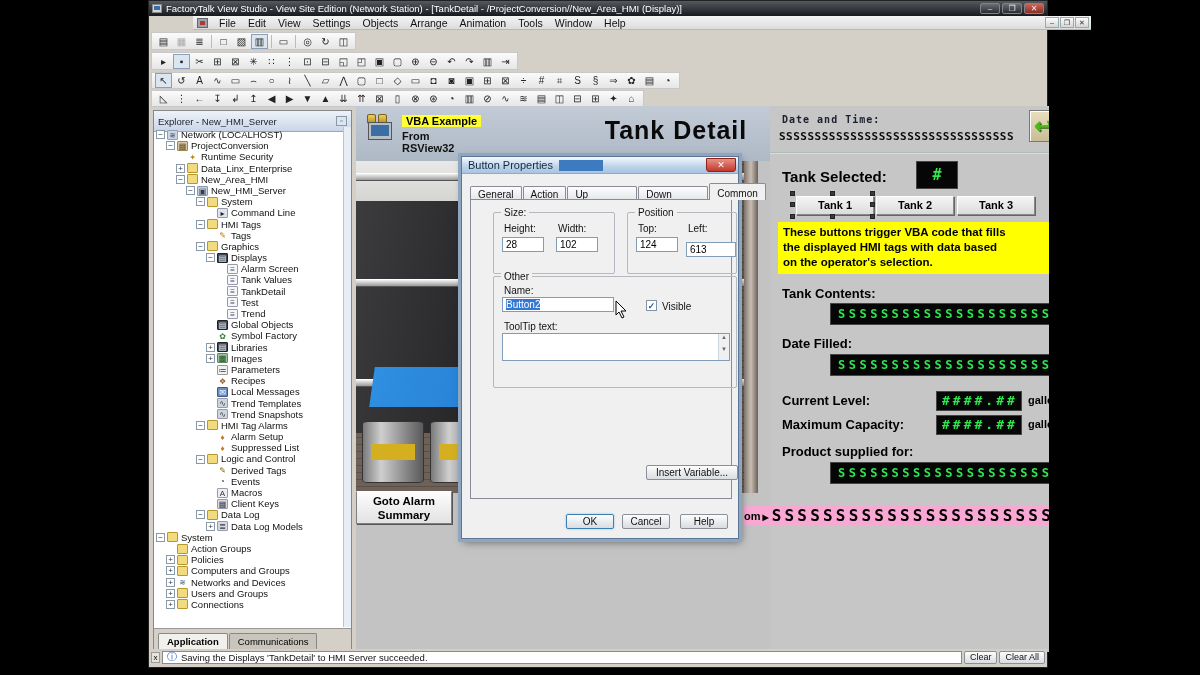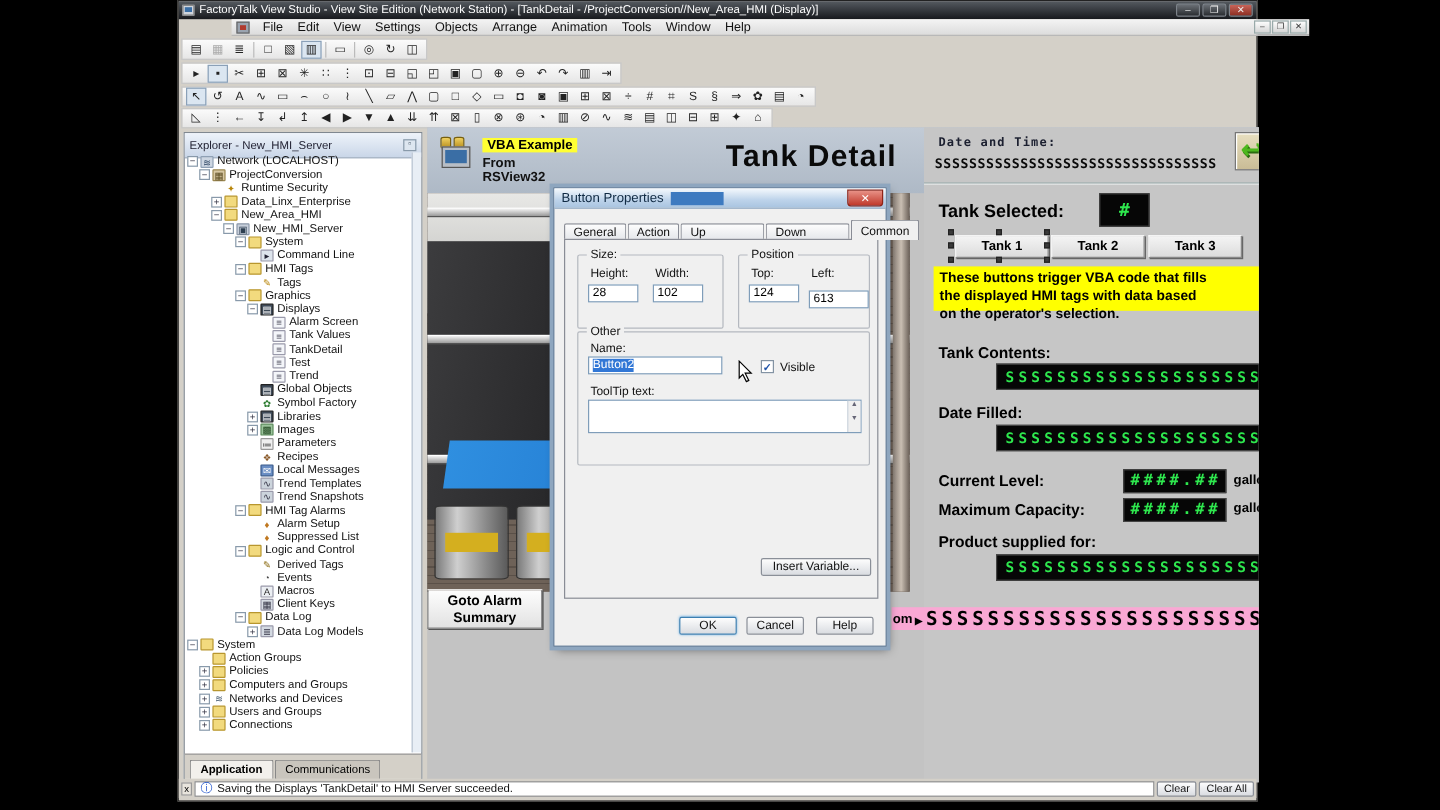--- a/index.html
+++ b/index.html
@@ -134,21 +134,21 @@
               background:linear-gradient(#9aa,#eee);}
   #tank-sel-label { position:absolute; left:12px; top:62px; font-size:15px; font-weight:bold; color:#000;}
   #tank-sel-box { position:absolute; left:146px; top:55px; width:42px; height:28px;
               background:#060606; border:1px solid #444; text-align:center; }
   #tank-sel-box span { color:#2ee84e; font-size:15px; font-weight:bold; line-height:26px;}
   .tankbtn { position:absolute; top:90px; width:78px; height:19px;
              background:linear-gradient(#f4f4f4,#dcdcdc); border:1px solid #888;
              border-top-color:#fff; border-left-color:#fff; box-shadow:1px 1px 0 #666;
              text-align:center; font-size:11px; font-weight:bold; line-height:17px; color:#000;}
   .handle { position:absolute; width:5px; height:5px; background:#3a3a3a; border:1px solid #222; z-index:4;}
-  #note { position:absolute; left:8px; top:116px; width:280px; height:37px; background:#ffff00;
+  #note { position:absolute; left:8px; top:116px; width:280px; height:52px; background:#ffff00;
           font-size:11.5px; font-weight:bold; color:#000; padding:3px 5px; line-height:15px;}
   .fld-label { position:absolute; left:12px; font-size:13px; font-weight:bold; color:#000;}
   .led { position:absolute; background:#060606; border:1px solid #444;
          color:#2ee84e; font-weight:bold; overflow:hidden; white-space:nowrap;}
   .led.str { left:60px; width:226px; height:22px; font-size:12px; letter-spacing:3.5px;
          line-height:20px; padding-left:7px;}
   .led.num { left:166px; width:86px; height:20px; font-size:13px; letter-spacing:3px;
          line-height:18px; padding-left:5px;}
   .unit { position:absolute; left:258px; font-size:11px; font-weight:bold; color:#000;}
   #banner { position:absolute; left:387px; top:400px; width:306px; height:19px; background:#f9a8d4;
@@ -168,21 +168,21 @@
   #dlg-title .hl { background:#3d7ac0; color:#fff; padding:0 22px; margin-left:6px; height:11px;}
   #dlg-close { margin-left:auto; width:30px; height:14px; margin-right:2px;
             background:linear-gradient(#e89186,#c0392b); border:1px solid #8e2418;
             border-radius:0 0 3px 3px; color:#fff; font-size:9px; text-align:center; line-height:12px;}
   #dlg-tabs { position:absolute; left:8px; top:26px; display:flex; align-items:flex-end; height:17px;}
   .dtab { border:1px solid #898c95; border-bottom:none; background:linear-gradient(#fdfdfd,#e4e6ea);
           padding:2px 7px 1px; font-size:10px; margin-right:1px; border-radius:2px 2px 0 0; height:14px;}
   .dtab.active { background:#f0f0f0; height:17px; position:relative; z-index:2; padding-top:4px;}
   #dlg-page { position:absolute; left:8px; top:42px; width:262px; height:300px;
           border:1px solid #898c95; background:#f0f0f0; }
-  .grp { position:absolute; border:1px solid #b4b8bf; border-radius:2px; }
+  .grp { position:absolute; border:1px solid #b4b8bf; border-radius:2px;margin-left:12px; }
   .grp > .gl { position:absolute; left:7px; top:-6px; background:#f0f0f0; padding:0 3px; font-size:10px;}
   #grp-size { left:10px; top:12px; width:122px; height:62px; }
   #grp-pos  { left:144px; top:12px; width:110px; height:62px; }
   #grp-other{ left:10px; top:76px; width:244px; height:112px; }
   .fl { position:absolute; font-size:10px; }
   .tin { position:absolute; height:15px; border:1px solid #7f9db9; background:#fff;
          font-size:10px; padding:1px 3px; font-family:"Liberation Sans",sans-serif;}
   .sel { background:#3177d6; color:#fff; }
   .chk { position:absolute; width:11px; height:11px; background:#fff; border:1px solid #8393a3;
          font-size:9px; line-height:10px; text-align:center; color:#2255aa; font-weight:bold;}

